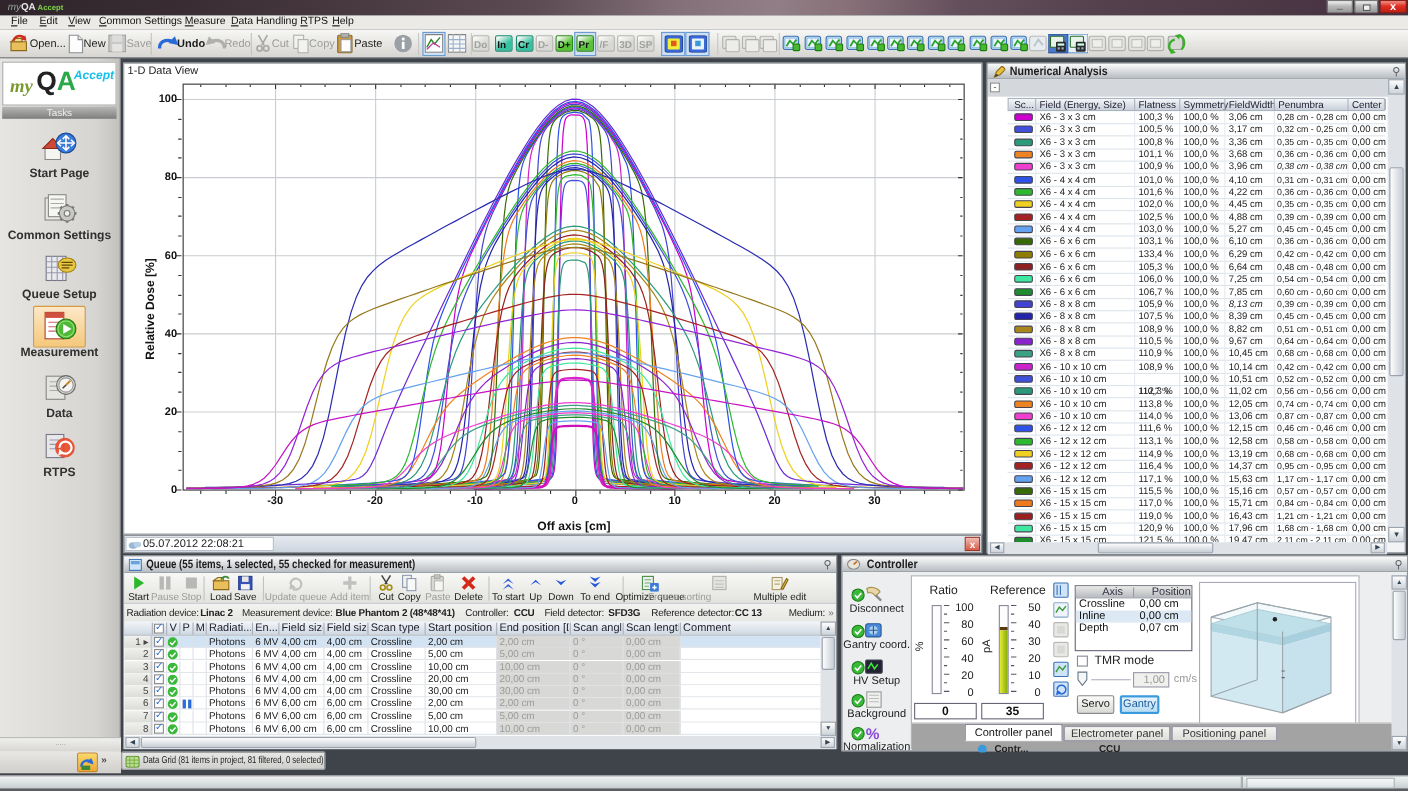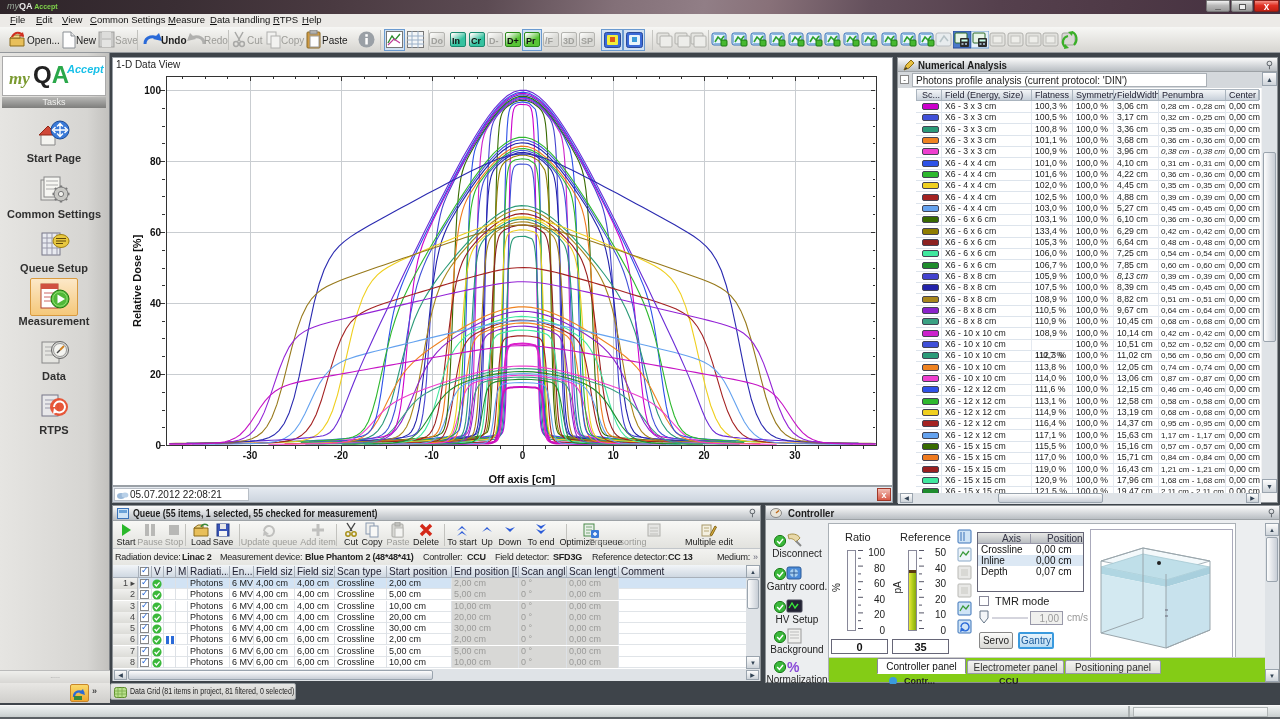--- a/index.html
+++ b/index.html
@@ -533,21 +533,20 @@
     <div class="panelhead ab" style="left:0;top:0;width:379px;height:14px;">
  <svg class="ab" style="left:5px;top:2px;" width="11" height="11">
         <path d="M1 10 L3 5 L8 0 L11 3 L6 8 Z" fill="#e8c040" stroke="#8a6a10"></path>
         <path d="M1 10 L3 7 L4.5 8.5 Z" fill="#333"></path>
       </svg>
  <span class="ab" style="left:20px;top:1px;display:inline-block;transform:scaleX(0.88);transform-origin:0 0;">Numerical Analysis</span>
       <span class="pin">⚲</span>
     </div>
     <div class="ab" style="left:0;top:14px;width:379px;height:16px;background:#d4d8dc;">
  <div class="ab" style="left:2px;top:3px;width:9px;height:9px;background:#fff;border:1px solid #888;font-size:8px;line-height:7px;text-align:center;color:#333;">-</div>
- <div class="ab" style="left:14px;top:1px;width:295px;height:14px;background:#fff;border:1px solid #aab0b6;font-size:10px;color:#222;padding:1px 0 0 3px;">Photons profile analysis (current protocol: 'DIN')</div>
 </div>
     <div class="ab" style="left:0;top:30px;width:363px;height:405px;background:#fff;overflow:hidden;">
       <div class="ab" style="left:18px;top:1px;width:343px;height:12px;background:linear-gradient(#f4f6f8,#c8d0da);border:1px solid #aab4be;"></div>
       <span class="ab" style="left:24px;top:2px;font-size:9px;color:#223;">Sc...</span>
       <div class="ab" style="left:43px;top:2px;width:1px;height:10px;background:#aab4be;"></div>
       <span class="ab" style="left:47px;top:2px;font-size:9px;color:#223;">Field (Energy, Size)</span>
       <div class="ab" style="left:133px;top:2px;width:1px;height:10px;background:#aab4be;"></div>
       <span class="ab" style="left:137px;top:2px;font-size:9px;color:#223;">Flatness</span>
       <div class="ab" style="left:174px;top:2px;width:1px;height:10px;background:#aab4be;"></div>
       <span class="ab" style="left:178px;top:2px;font-size:9px;color:#223;">Symmetry</span>
@@ -1704,21 +1703,21 @@
  <g stroke="#9aa6ac" fill="none" stroke-width="1">
   <path d="M10 31 L10 103 L75 118 L119 100 L119 31"></path>
   <path d="M75 44 L75 118 M10 103 L52 88 M119 100 L75 118"></path>
   <path d="M10 31 L52 18 L119 31"></path>
             <path d="M52 18 L52 88"></path>
           </g>
  <circle cx="68" cy="33" r="2" fill="#222"></circle>
  <path d="M74 80 h3 M74 86 h3" stroke="#667"></path>
 </svg>
       </div>
-      <div class="ab" style="left:0;top:133px;width:448px;height:25px;background:#84cc16;border-top:1px solid #ccc;">
+      <div class="ab" style="left:0;top:133px;width:448px;height:25px;background:#a3a3a3;border-top:1px solid #ccc;">
  <div class="ab" style="left:48px;top:0px;width:89px;height:16px;background:#fff;border:1px solid #889;border-bottom:1px solid #fff;border-radius:2px 2px 0 0;text-align:center;font-size:10px;color:#111;line-height:15px;">Controller panel</div>
  <div class="ab" style="left:138px;top:2px;width:97px;height:14px;background:linear-gradient(#f4f4f2,#dcdcd8);border:1px solid #99a;border-radius:2px 2px 0 0;text-align:center;font-size:10px;color:#333;line-height:13px;">Electrometer panel</div>
  <div class="ab" style="left:236px;top:2px;width:96px;height:14px;background:linear-gradient(#f4f4f2,#dcdcd8);border:1px solid #99a;border-radius:2px 2px 0 0;text-align:center;font-size:10px;color:#333;line-height:13px;">Positioning panel</div>
  <svg class="ab" style="left:59px;top:18px;" width="12" height="8">
           <circle cx="5" cy="5" r="4" fill="#3a9ade"></circle>
         </svg>
  <span class="ab" style="left:75px;top:18px;font-size:9px;font-weight:bold;color:#222;">Contr...</span>
  <span class="ab" style="left:170px;top:18px;font-size:9px;font-weight:bold;color:#222;">CCU</span>
 </div>
     </div>

